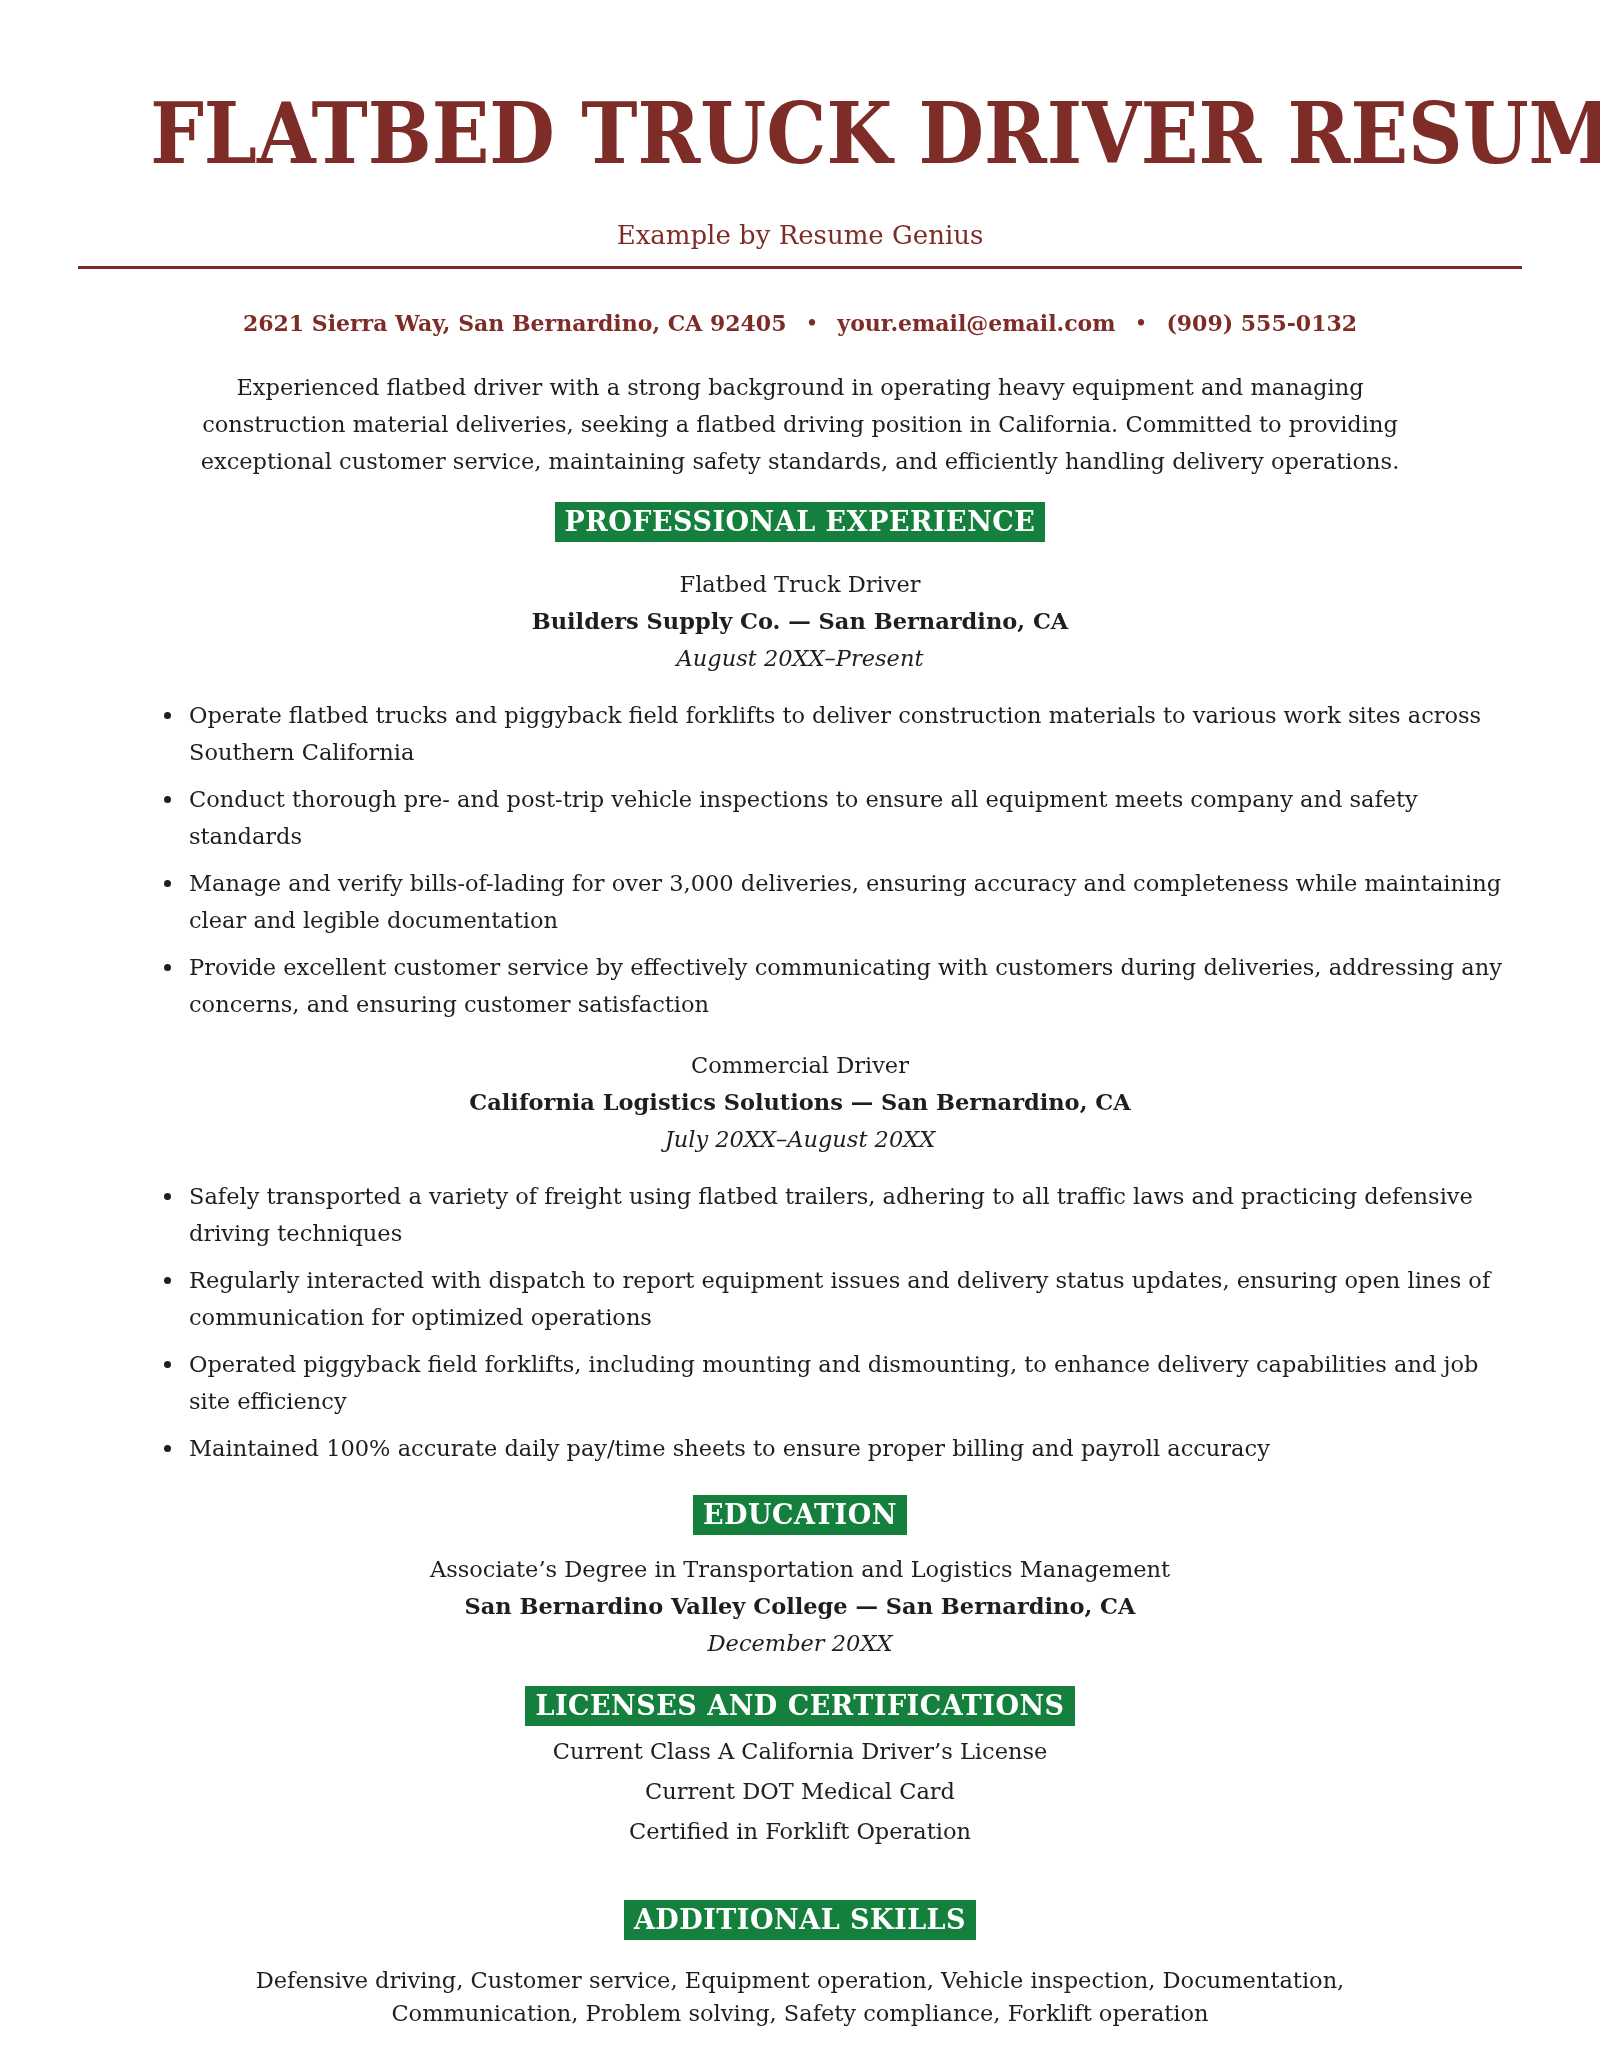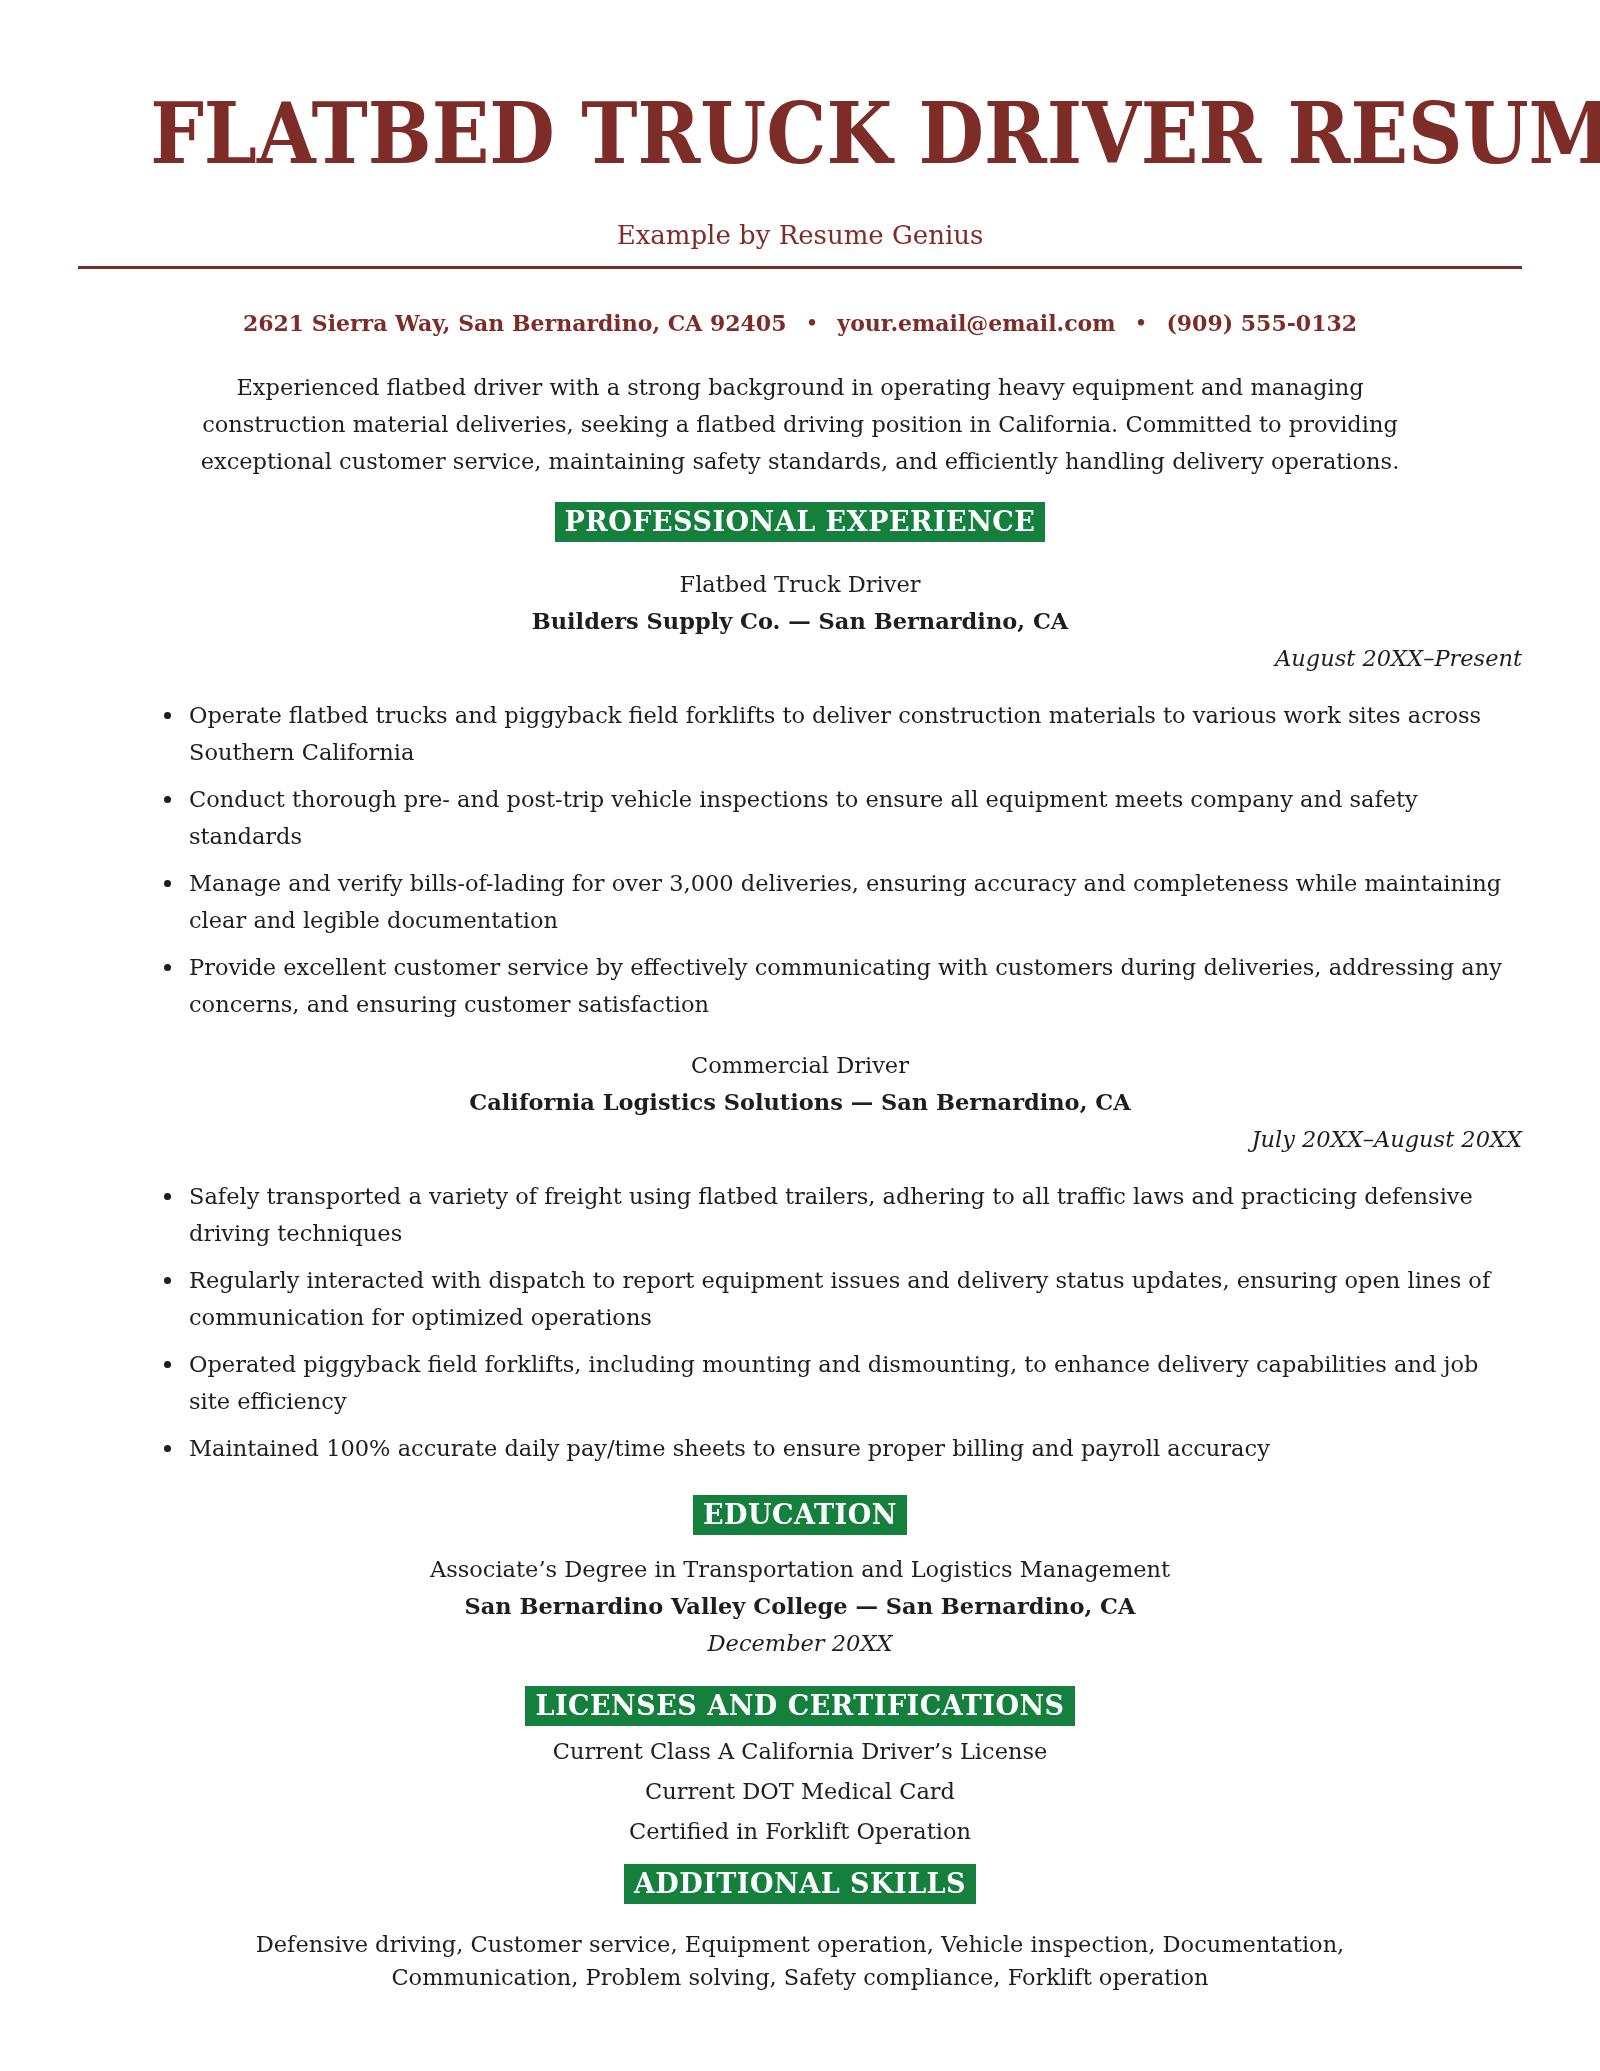--- a/index.html
+++ b/index.html
@@ -70,41 +70,41 @@
     line-height: 37px;
   }
 
   
   .section-head-wrap {
     text-align: center;
     margin-top: 22px;
   }
   .section-head-wrap.edu   { margin-top: 28px; }
   .section-head-wrap.lic   { margin-top: 24px; }
-  .section-head-wrap.skill { margin-top: 20px; }
+  .section-head-wrap.skill { margin-top: 56px; }
   .section-head {
     display: inline-block;
     background: #15803d;
     color: #ffffff;
     font-weight: bold;
     font-size: 27px;
     line-height: 40px;
     padding: 0 10px;
     letter-spacing: 0.5px;
   }
 
   
   .job-heading { margin-top: 24px; text-align: center; }
   .job-heading p {
     margin: 0;
     font-size: 22.5px;
     line-height: 37px;
   }
   .job-company { font-weight: bold; }
-  .job-dates   { font-style: italic; text-align: right; }
+  .job-dates   { font-style: italic; }
 
   ul.bullets {
     margin: 20px 0 0 0;
     padding: 0 0 0 107px;
     list-style: disc outside;
   }
   ul.bullets li {
     font-size: 22.5px;
     line-height: 37px;
     padding-left: 4px;

